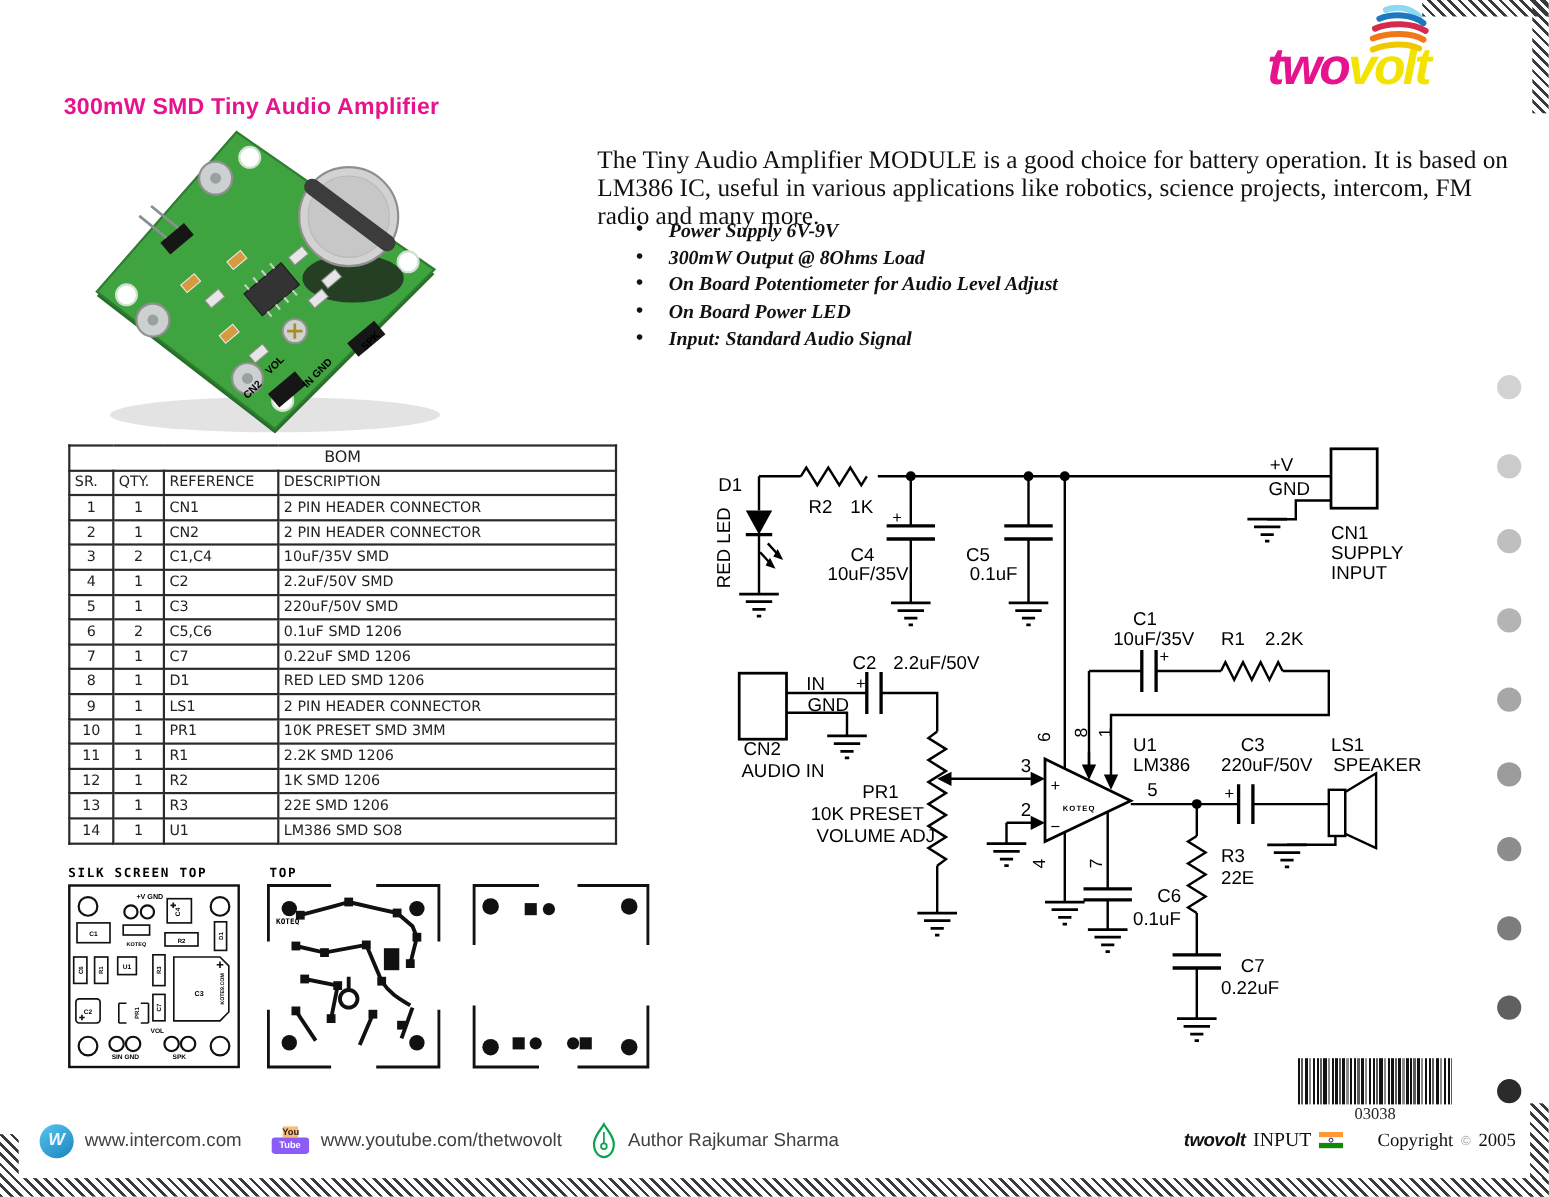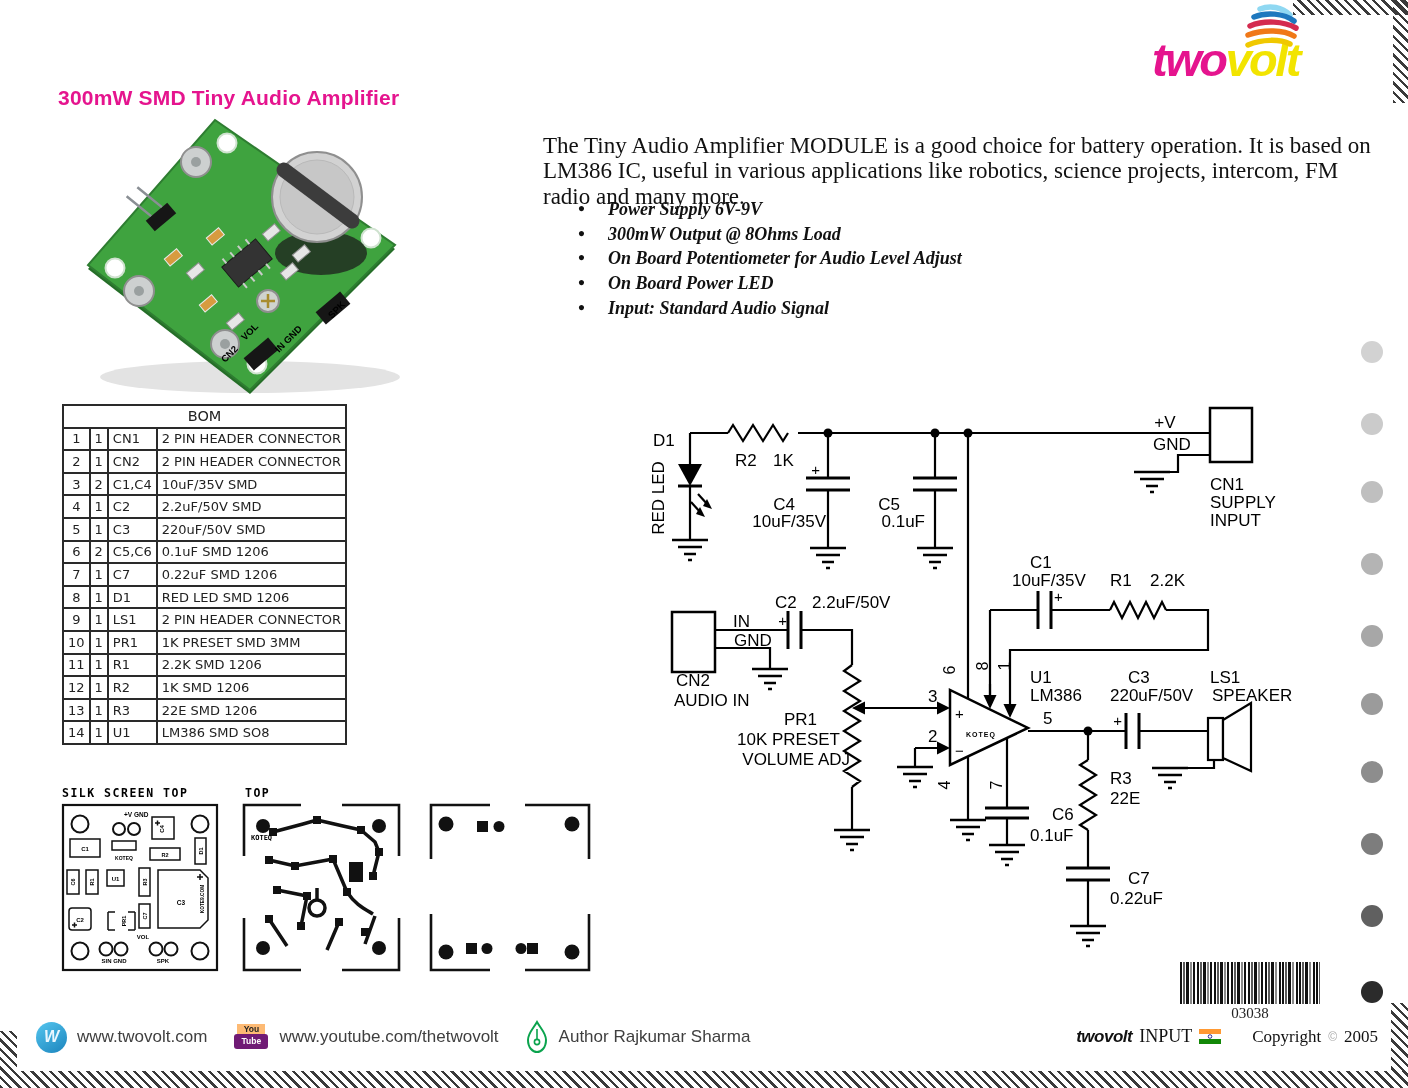--- a/index.html
+++ b/index.html
@@ -25,22 +25,22 @@
   table.bom .tt{text-align:center;font-size:14.5px;}
   table.bom .c{text-align:center;}
   .w-sr{width:30px;} .w-qty{width:36px;} .w-ref{width:94px;} .w-desc{width:297px;}
   
   .footer{left:36px;top:1018px;height:38px;display:flex;align-items:center;color:#3f3f3f;font-size:17px;}
   .footer .txt{margin:0 26px 0 10px;}
   .wbadge{width:31px;height:31px;border-radius:50%;background:linear-gradient(145deg,#55c6ef,#1b84bd);
           display:flex;align-items:center;justify-content:center;color:#eaf7ff;font-weight:bold;
           font-size:16px;font-style:italic;}
   .ytbadge{width:36px;height:27px;display:flex;flex-direction:column;align-items:center;}
-  .ytbadge .you{font-size:8.5px;font-weight:bold;color:#222;line-height:10px;background:#fdba74;width:28px;text-align:center;}
-  .ytbadge .tube{font-size:8.5px;font-weight:bold;color:#fff;background:#701a75;border-radius:3px;
+  .ytbadge .you{font-size:8.5px;font-weight:bold;color:#222;line-height:10px;background:#fdba74;width:14px;text-align:center;}
+  .ytbadge .tube{font-size:8.5px;font-weight:bold;color:#fff;background:#8b5cf6;border-radius:3px;
                  width:34px;text-align:center;line-height:15px;height:15px;}
   
   .barcode{left:1180px;top:962px;width:140px;height:42px;
      background:repeating-linear-gradient(90deg,#111 0 2px,#fff 2px 3px,#5a5a5a 3px 5px,#fff 5px 6px,
      #111 6px 9px,#fff 9px 10px,#8a8a8a 10px 12px,#fff 12px 13.5px,#111 13.5px 15.5px,#fff 15.5px 17px);}
   .barcode-num{left:1180px;top:1005px;width:140px;text-align:center;
      font-family:"Liberation Serif",serif;font-size:15px;color:#222;}
   .imprint{top:1026px;right:30px;display:flex;align-items:center;gap:7px;color:#111;}
   .imprint .brand{font-style:italic;font-weight:900;font-size:17px;letter-spacing:-.5px;}
   .imprint .serif{font-family:"Liberation Serif",serif;font-size:18px;}
@@ -178,20 +178,26 @@
   <li>On Board Power LED</li>
   <li>Input: Standard Audio Signal</li>
 </ul>
 
 <table class="bom">
   <tbody>
       <tr>
         <td class="tt" colspan="4">BOM</td>
       </tr>
   <tr>
+    <th class="w-sr">SR.</th>
+    <th class="w-qty">QTY.</th>
+    <th class="w-ref">REFERENCE</th>
+    <th class="w-desc">DESCRIPTION</th>
+  </tr>
+  <tr>
         <td class="c">1</td>
         <td class="c">1</td>
         <td>CN1</td>
         <td>2 PIN HEADER CONNECTOR</td>
       </tr>
   <tr>
         <td class="c">2</td>
         <td class="c">1</td>
         <td>CN2</td>
         <td>2 PIN HEADER CONNECTOR</td>
@@ -235,21 +241,21 @@
   <tr>
         <td class="c">9</td>
         <td class="c">1</td>
         <td>LS1</td>
         <td>2 PIN HEADER CONNECTOR</td>
       </tr>
   <tr>
         <td class="c">10</td>
         <td class="c">1</td>
         <td>PR1</td>
-        <td>1K PRESET SMD 3MM</td>
+        <td>10K PRESET SMD 3MM</td>
       </tr>
   <tr>
         <td class="c">11</td>
         <td class="c">1</td>
         <td>R1</td>
         <td>2.2K SMD 1206</td>
       </tr>
   <tr>
         <td class="c">12</td>
         <td class="c">1</td>
@@ -524,21 +530,21 @@
       <circle cx="91" cy="144.5" r="5.5"></circle>
         <rect x="97" y="139" width="11" height="11"></rect>
     </g>
   </g>
 </svg>
 
 <div class="abs footer">
   <div class="wbadge">
       <span>W</span>
     </div>
-  <span class="txt">www.twovolt.com</span>
+  <span class="txt">www.intercom.com</span>
   <div class="ytbadge">
     <span class="you">You</span>
     <span class="tube">Tube</span>
   </div>
   <span class="txt">www.youtube.com/thetwovolt</span>
   <svg width="24" height="34" viewBox="0 0 24 34">
     <path d="M12,2 C16,9 21,13 21,20 C21,28 16,32 12,32 C8,32 3,28 3,20 C3,13 8,9 12,2 Z" fill="none" stroke="#0aa34d" stroke-width="2"></path>
     <path d="M12,9 V19" stroke="#0aa34d" stroke-width="1.6"></path>
     <circle cx="12" cy="22" r="2.6" fill="none" stroke="#0aa34d" stroke-width="1.6"></circle>
   </svg>

